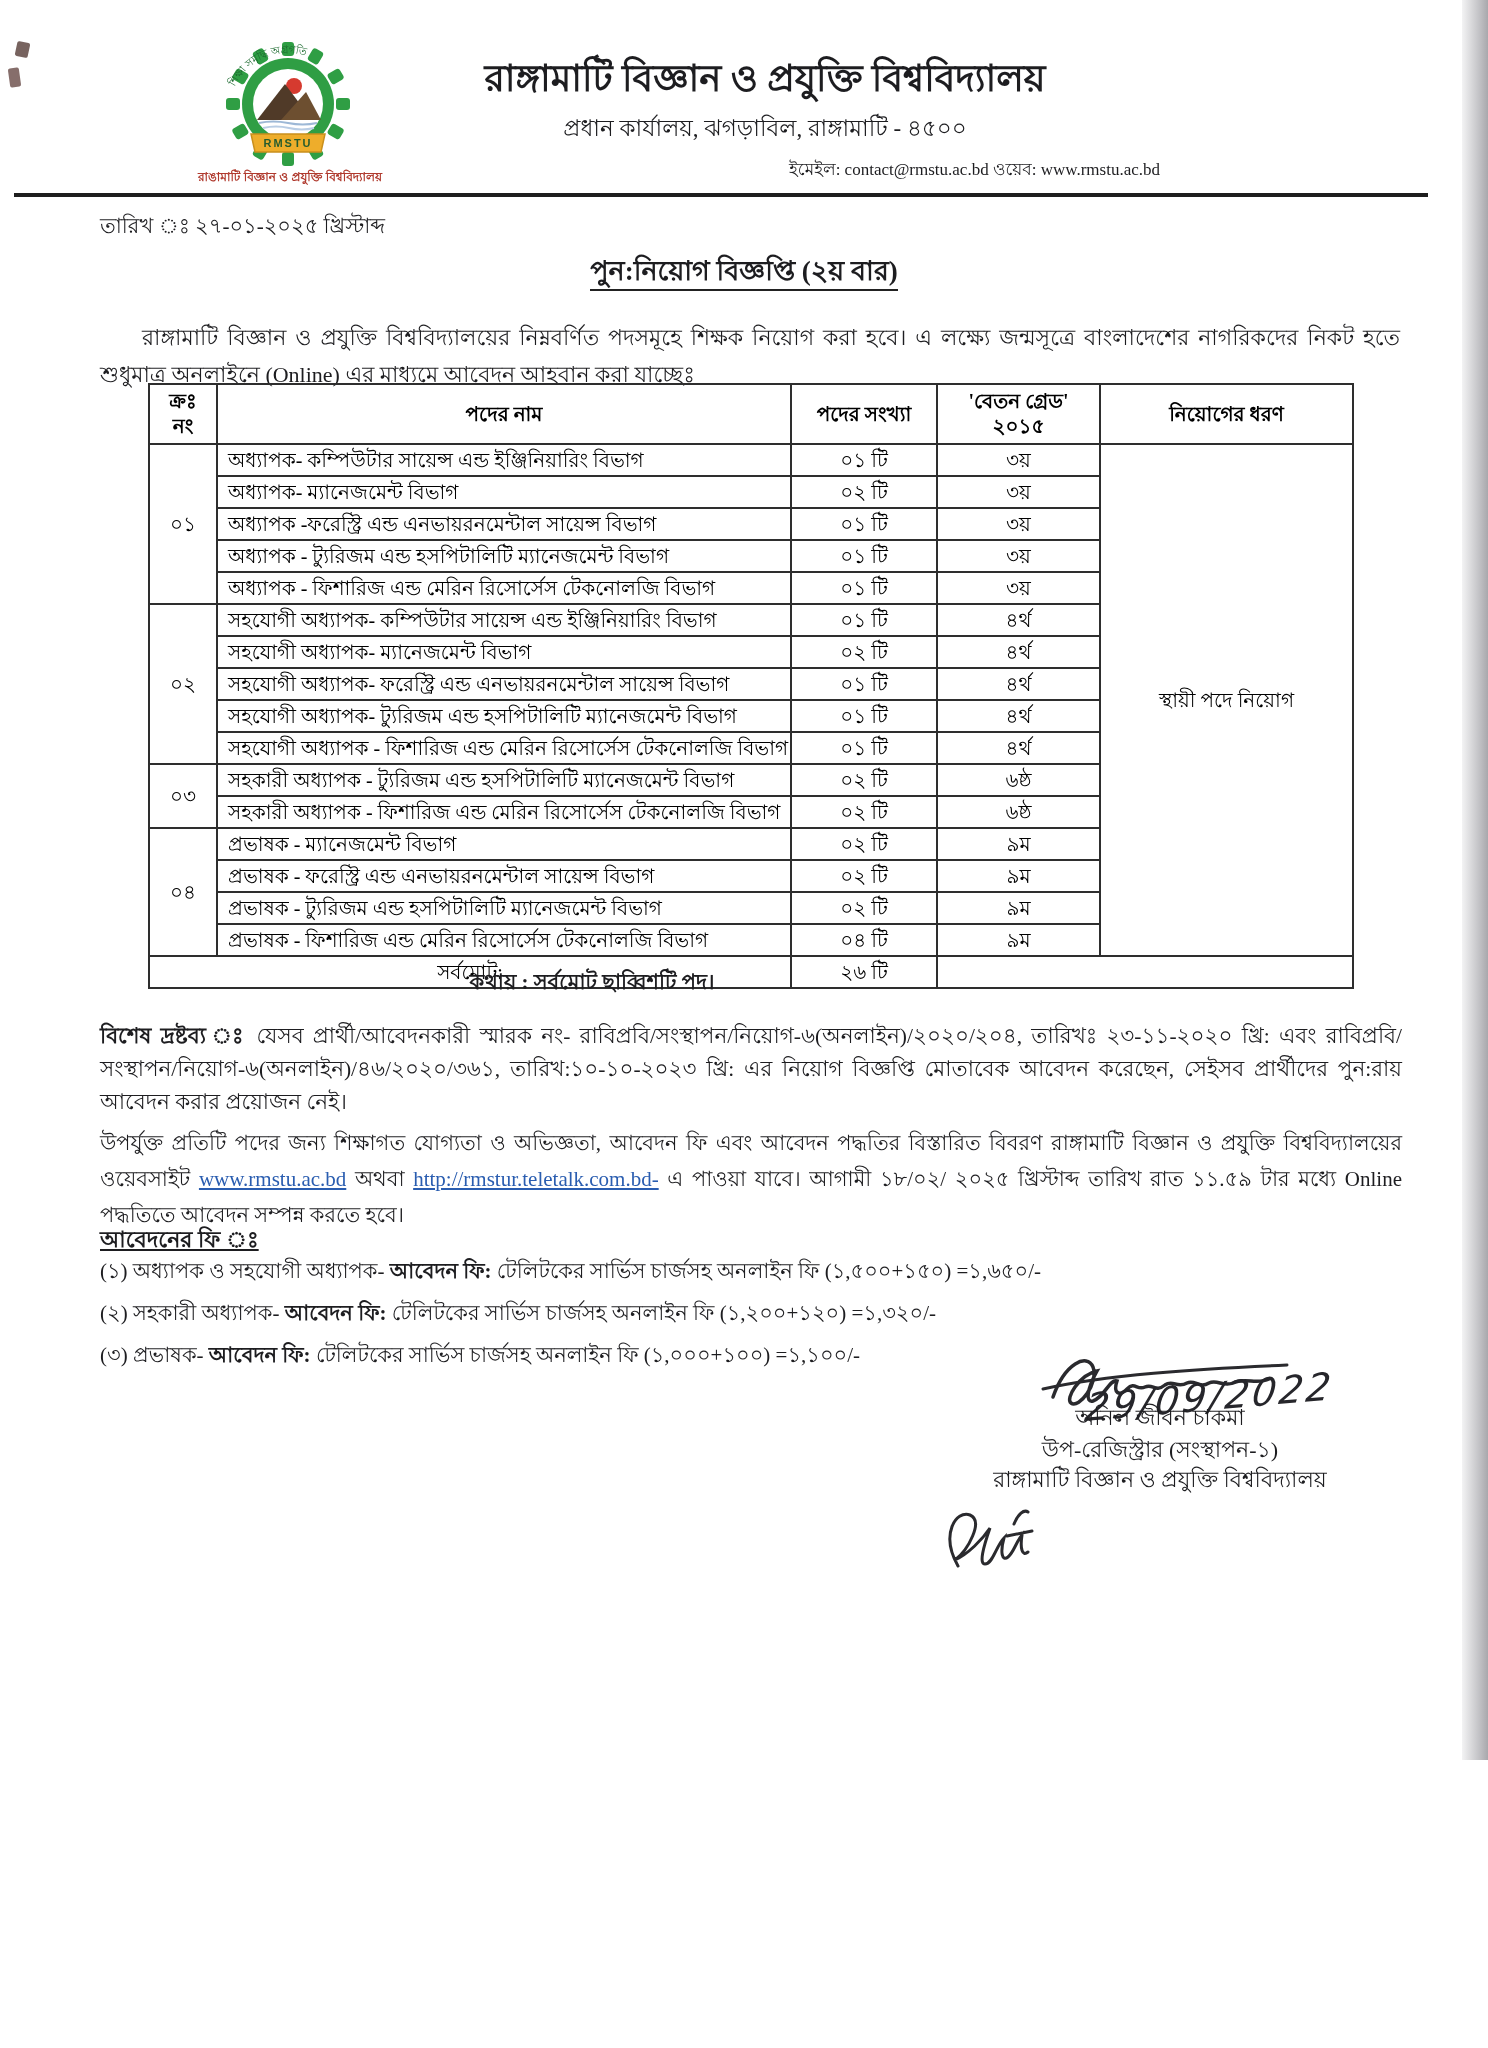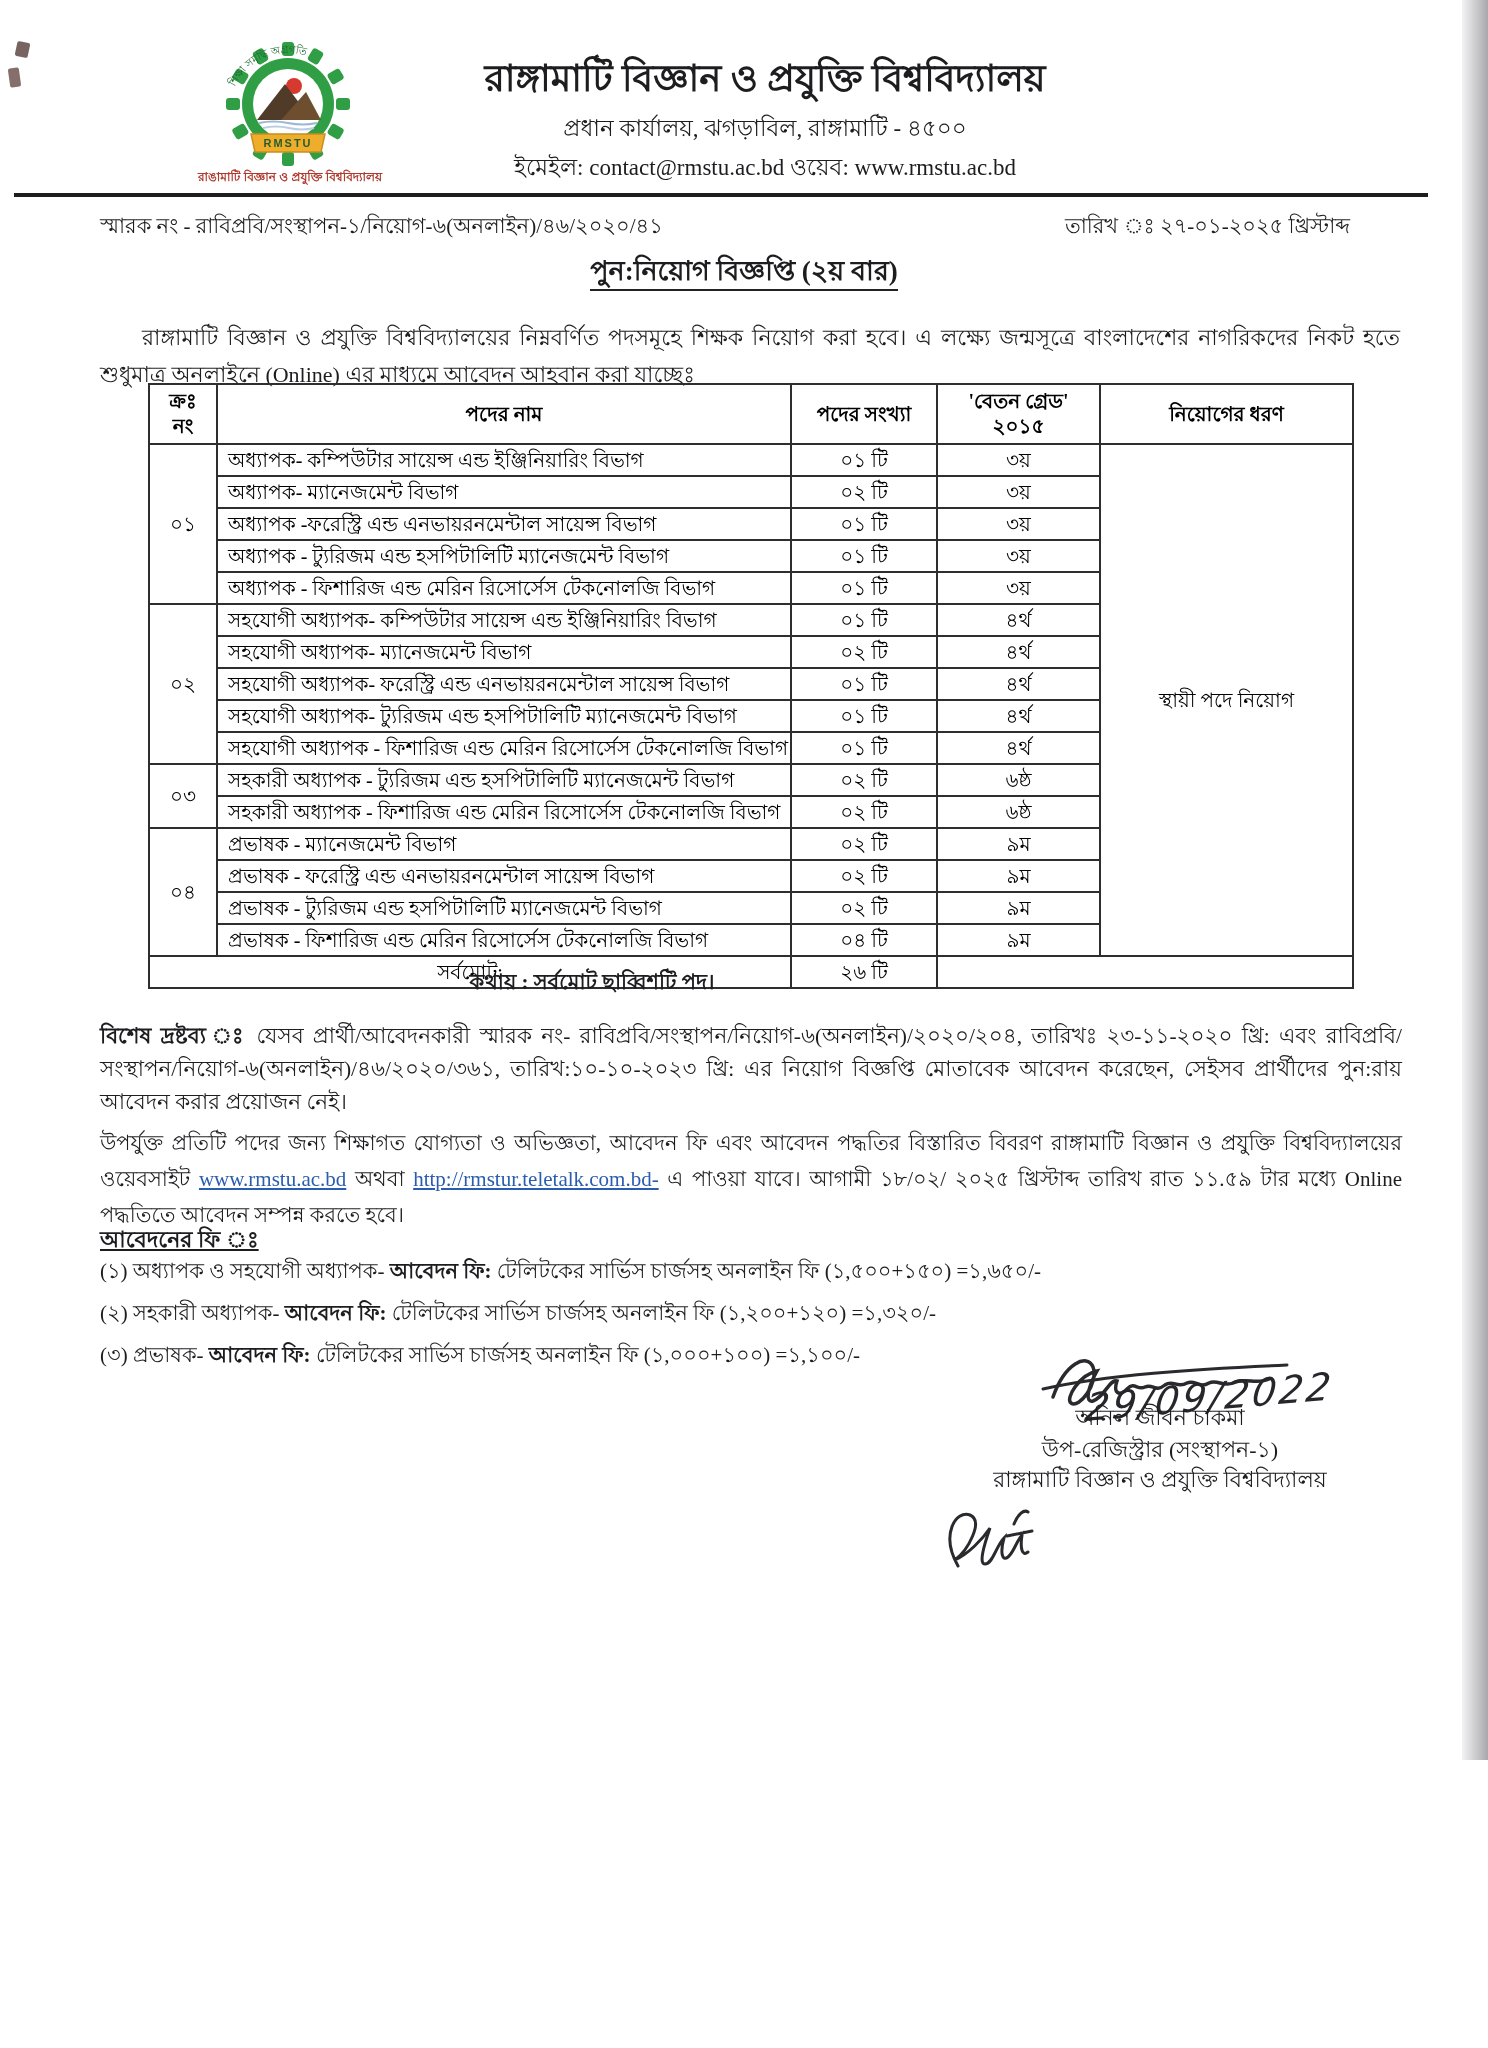--- a/index.html
+++ b/index.html
@@ -12,21 +12,21 @@
   .mark1{left:16px;top:42px;width:13px;height:15px;background:#4a2f2a;opacity:.75;transform:rotate(12deg);}
   .mark2{left:9px;top:68px;width:11px;height:19px;background:#52302c;opacity:.7;transform:rotate(-8deg);}
   
   .logo{position:absolute;left:213px;top:30px;}
   .logo-caption{position:absolute;left:155px;top:168px;width:270px;text-align:center;
     font-size:12px;font-weight:bold;color:#b03a2e;font-family:"Liberation Sans","DejaVu Sans",sans-serif;}
   
   .head{position:absolute;left:370px;top:58px;width:790px;text-align:center;}
   .uni-name{font-size:37px;font-weight:bold;line-height:1.12;}
   .head-addr{font-size:23px;margin-top:11px;}
-  .head-mail{font-size:23px;}
+  .head-mail{font-size:17px;margin-top:7px;text-align:right;}
   .rule{position:absolute;left:14px;top:193px;width:1414px;height:4px;background:#1e1e1e;}
   .memo-row{position:absolute;left:100px;top:210px;width:1250px;display:flex;justify-content:space-between;font-size:21px;}
   .title-wrap{position:absolute;left:0;top:250px;width:1488px;text-align:center;}
   .title{font-size:27px;font-weight:bold;border-bottom:2.5px solid #222;padding-bottom:3px;}
   .intro{position:absolute;left:100px;top:297px;width:1300px;font-size:22px;line-height:37px;
     text-align:justify;text-indent:42px;}
   
   table.positions{position:absolute;left:148px;top:383px;border-collapse:collapse;table-layout:fixed;
     font-size:20px;color:#000000;}
   table.positions th,table.positions td{border:2px solid #2e2e2e;padding:0;}
@@ -100,21 +100,20 @@
   <div class="logo-caption">রাঙামাটি বিজ্ঞান ও প্রযুক্তি বিশ্ববিদ্যালয়</div>
 
   <div class="head">
     <div class="uni-name">রাঙ্গামাটি বিজ্ঞান ও প্রযুক্তি বিশ্ববিদ্যালয়</div>
     <div class="head-addr">প্রধান কার্যালয়, ঝগড়াবিল, রাঙ্গামাটি - ৪৫০০</div>
     <div class="head-mail">ইমেইল: contact@rmstu.ac.bd ওয়েব: www.rmstu.ac.bd</div>
   </div>
   <div class="rule"></div>
 
   <div class="memo-row">
-    <span>স্মারক নং - রাবিপ্রবি/সংস্থাপন-১/নিয়োগ-৬(অনলাইন)/৪৬/২০২০/৪১</span>
     <span>তারিখ ঃ ২৭-০১-২০২৫ খ্রিস্টাব্দ</span>
   </div>
 
   <div class="title-wrap">
     <span class="title">পুন:নিয়োগ বিজ্ঞপ্তি (২য় বার)</span>
   </div>
 
   <p class="intro">রাঙ্গামাটি বিজ্ঞান ও প্রযুক্তি বিশ্ববিদ্যালয়ের নিম্নবর্ণিত পদসমূহে শিক্ষক নিয়োগ করা হবে। এ লক্ষ্যে জন্মসূত্রে বাংলাদেশের নাগরিকদের নিকট হতে শুধুমাত্র অনলাইনে (Online) এর মাধ্যমে আবেদন আহবান করা যাচ্ছেঃ</p>
 
   <table class="positions">

